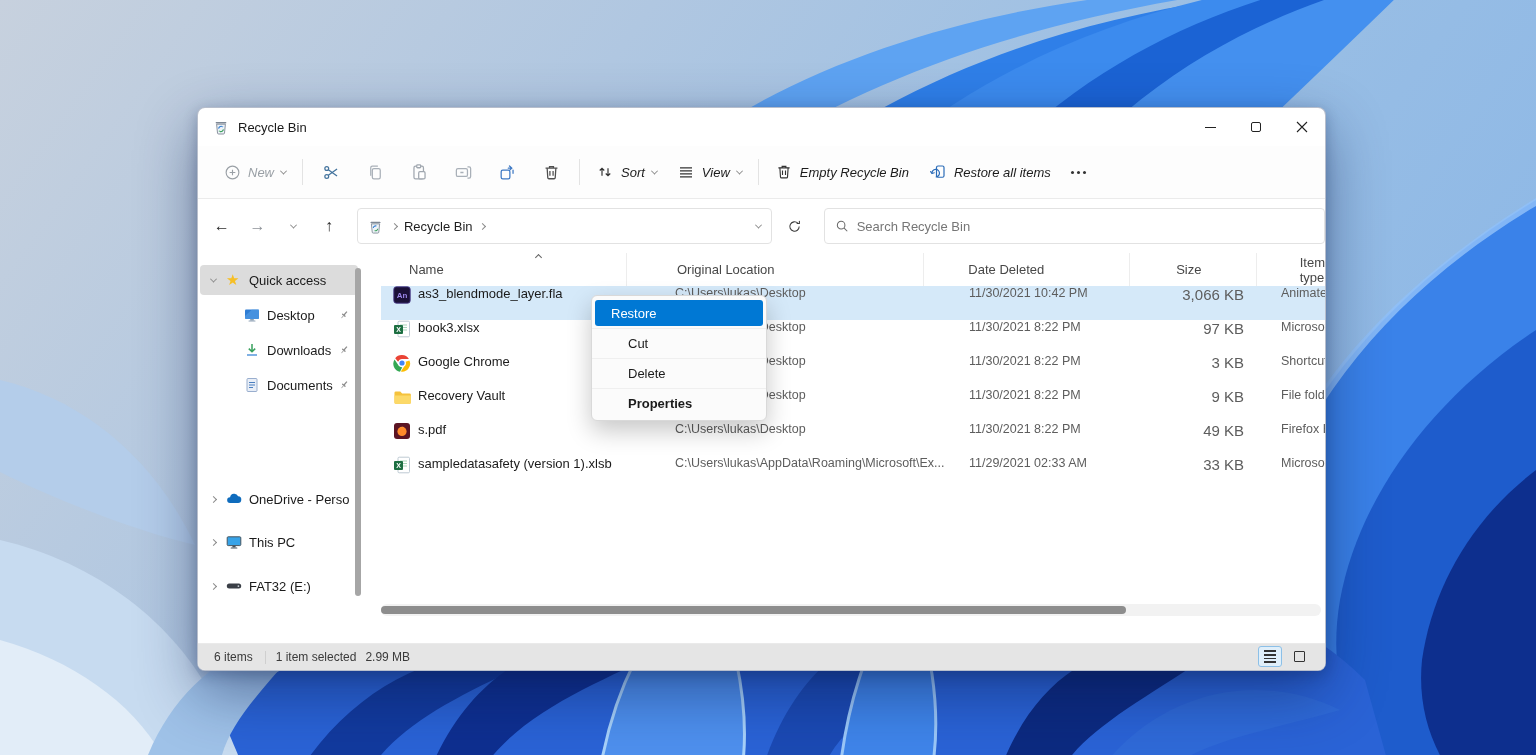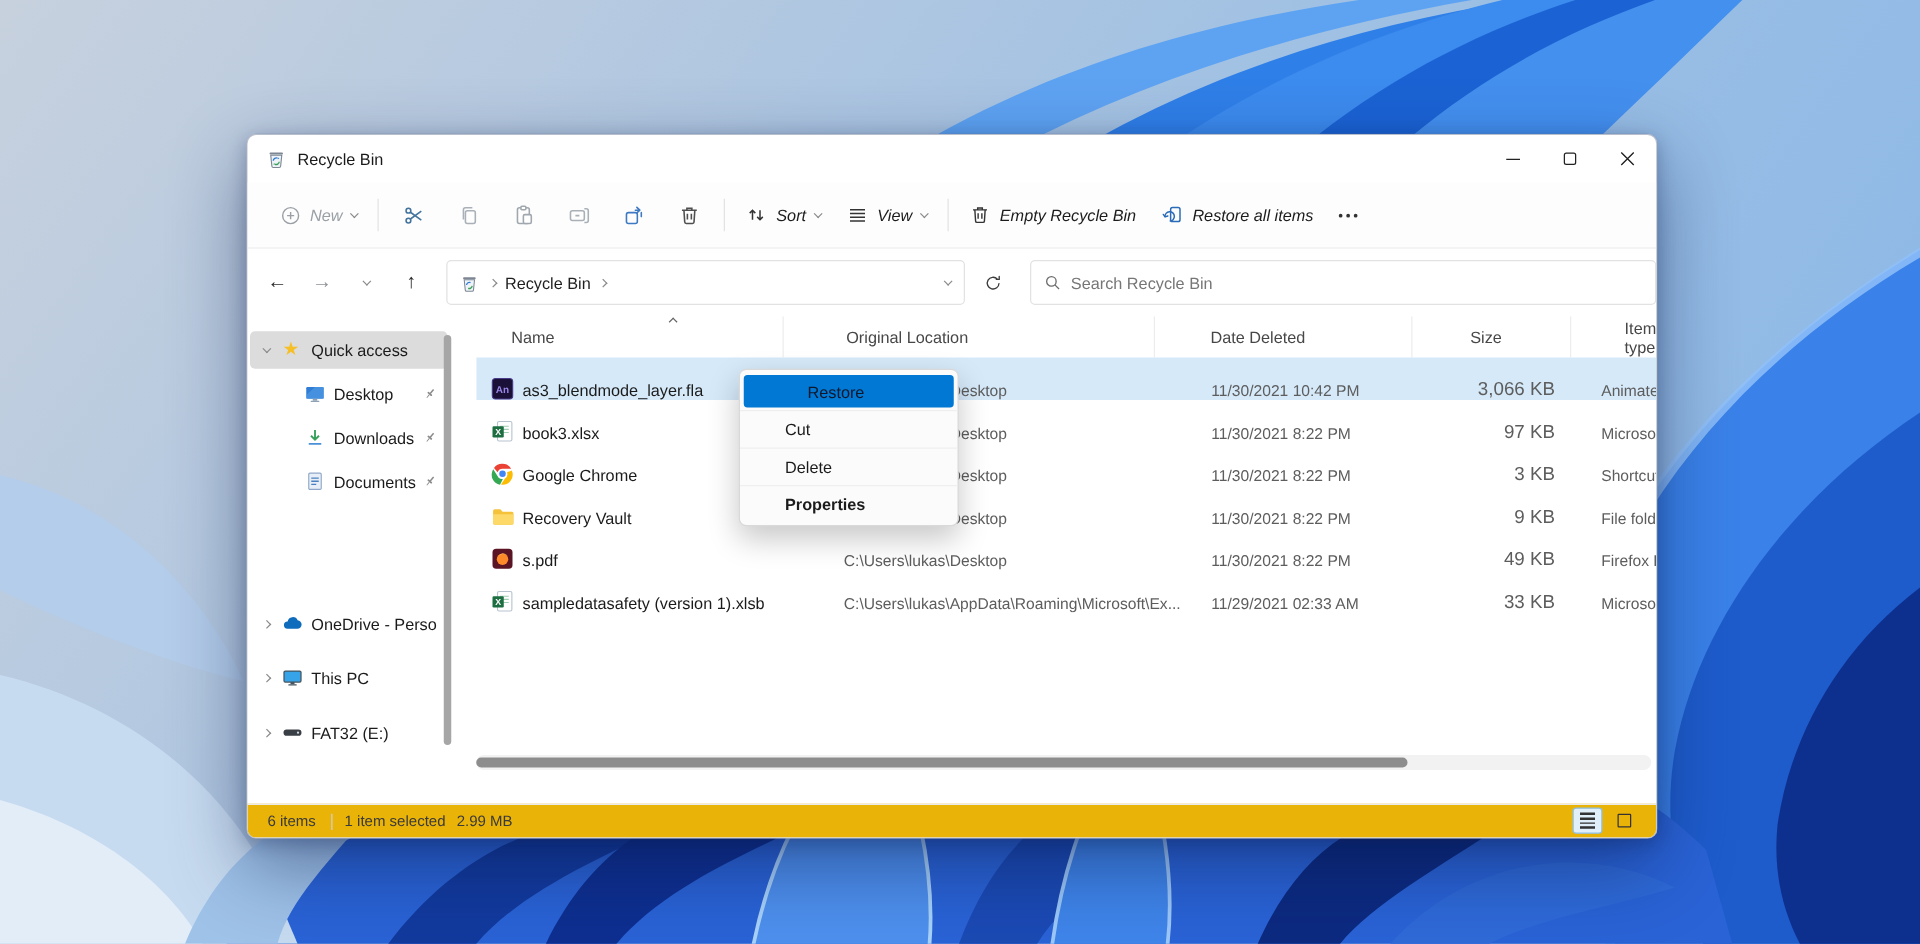--- a/index.html
+++ b/index.html
@@ -67,46 +67,46 @@
   .filearea { position:absolute; left:183px; top:145px; right:0; bottom:27px; background:#fff; overflow:hidden; }
   .cols { display:flex; height:33px; align-items:flex-end; position:relative;gap:36px; }
   .col { font-size:13px; color:#474747; position:relative; height:100%; display:flex; align-items:center; }
   .col .sortmark { position:absolute; top:2px; left:155px; color:#666; }
   .c-name { width:280px; padding-left:28px; border-right:1px solid #ededed; }
   .c-loc  { width:300px; padding-left:14px; border-right:1px solid #ededed; }
   .c-date { width:195px; padding-left:8px;  border-right:1px solid #ededed; }
   .c-size { width:103px; padding-left:10px; border-right:1px solid #ededed; }
   .c-type { flex:1; padding-left:7px; }
   .frow { display:flex; height:34px; align-items:center; position:relative; font-size:13px; }
-  .frow .cell { height:100%; display:flex; align-items:flex-end; overflow:hidden; white-space:nowrap; }
+  .frow .cell { height:100%; display:flex; align-items:flex-start; overflow:hidden; white-space:nowrap; }
   .frow .cell.name { width:280px; padding-left:12px; color:#1b1b1b; gap:7px; }
   .frow .cell.loc  { width:300px; padding-left:14px; color:#5d5d5d; font-size:12.5px; }
   .frow .cell.date { width:195px; padding-left:8px; color:#5d5d5d; font-size:12.5px; }
   .frow .cell.size { width:103px; justify-content:flex-end; padding-right:15px; color:#5d5d5d; font-size:15px; }
   .frow .cell.type { flex:1; padding-left:22px; color:#5d5d5d; font-size:12.5px; }
   .frow.selected { background:#d5e9f9; }
   .ficon { width:18px; height:18px; flex:none; }
 
   
   .ctxmenu {
     position:absolute; left:393px; top:187px; width:176px;
     background:#fbfbfb; border:1px solid #d9d9d9; border-radius:6px;
     box-shadow:0 10px 24px rgba(0,0,0,.22); padding:2px 0; z-index:20;
   }
   .ctx-item { height:30px; display:flex; align-items:center; padding-left:36px; font-size:13px; color:#1b1b1b; border-top:1px solid #efefef; }
   .ctx-item:first-child { border-top:none; }
-  .ctx-item.hl { margin:2px 3px; height:26px; border-radius:3px; background:#0078d4; color:#0f172a; border-top:none; padding-left:51px; }
+  .ctx-item.hl { margin:2px 3px; height:26px; border-radius:3px; background:#0078d4; color:#ffffff; border-top:none; padding-left:16px; }
   .ctx-item.bold { font-weight:bold; }
 
   
   .hscroll { position:absolute; left:183px; right:4px; top:496px; height:12px; background:#f2f2f2; border-radius:6px; }
   .hthumb { position:absolute; left:0; top:2px; width:745px; height:8px; background:#8d8d8d; border-radius:4px; }
 
   
-  .statusbar { position:absolute; left:0; right:0; bottom:0; height:27px; border-top:1px solid #eaeaea; display:flex; align-items:center; background:#eab308; font-size:12px; color:#3a3a3a; }
+  .statusbar { position:absolute; left:0; right:0; bottom:0; height:27px; border-top:1px solid #eaeaea; display:flex; align-items:center; background:#e5e5e5; font-size:12px; color:#3a3a3a; }
   .statusbar .sb-count { margin-left:16px; }
   .statusbar .sb-div { width:1px; height:13px; background:#cfcfcf; margin:0 10px 0 12px; }
   .view-toggles { position:absolute; right:14px; bottom:3px; display:flex; gap:5px; }
   .vt-btn { width:24px; height:21px; display:flex; align-items:center; justify-content:center; border-radius:3px; }
   .vt-btn.active { background:#e0effa; border:1px solid #8cc0e8; }
   .vt-lines { display:flex; flex-direction:column; gap:2px; }
   .vt-lines i { width:12px; height:1.6px; background:#333; }
   .vt-square { width:11px; height:11px; border:1.6px solid #333; border-radius:1px; }
 </style>
 </head>

